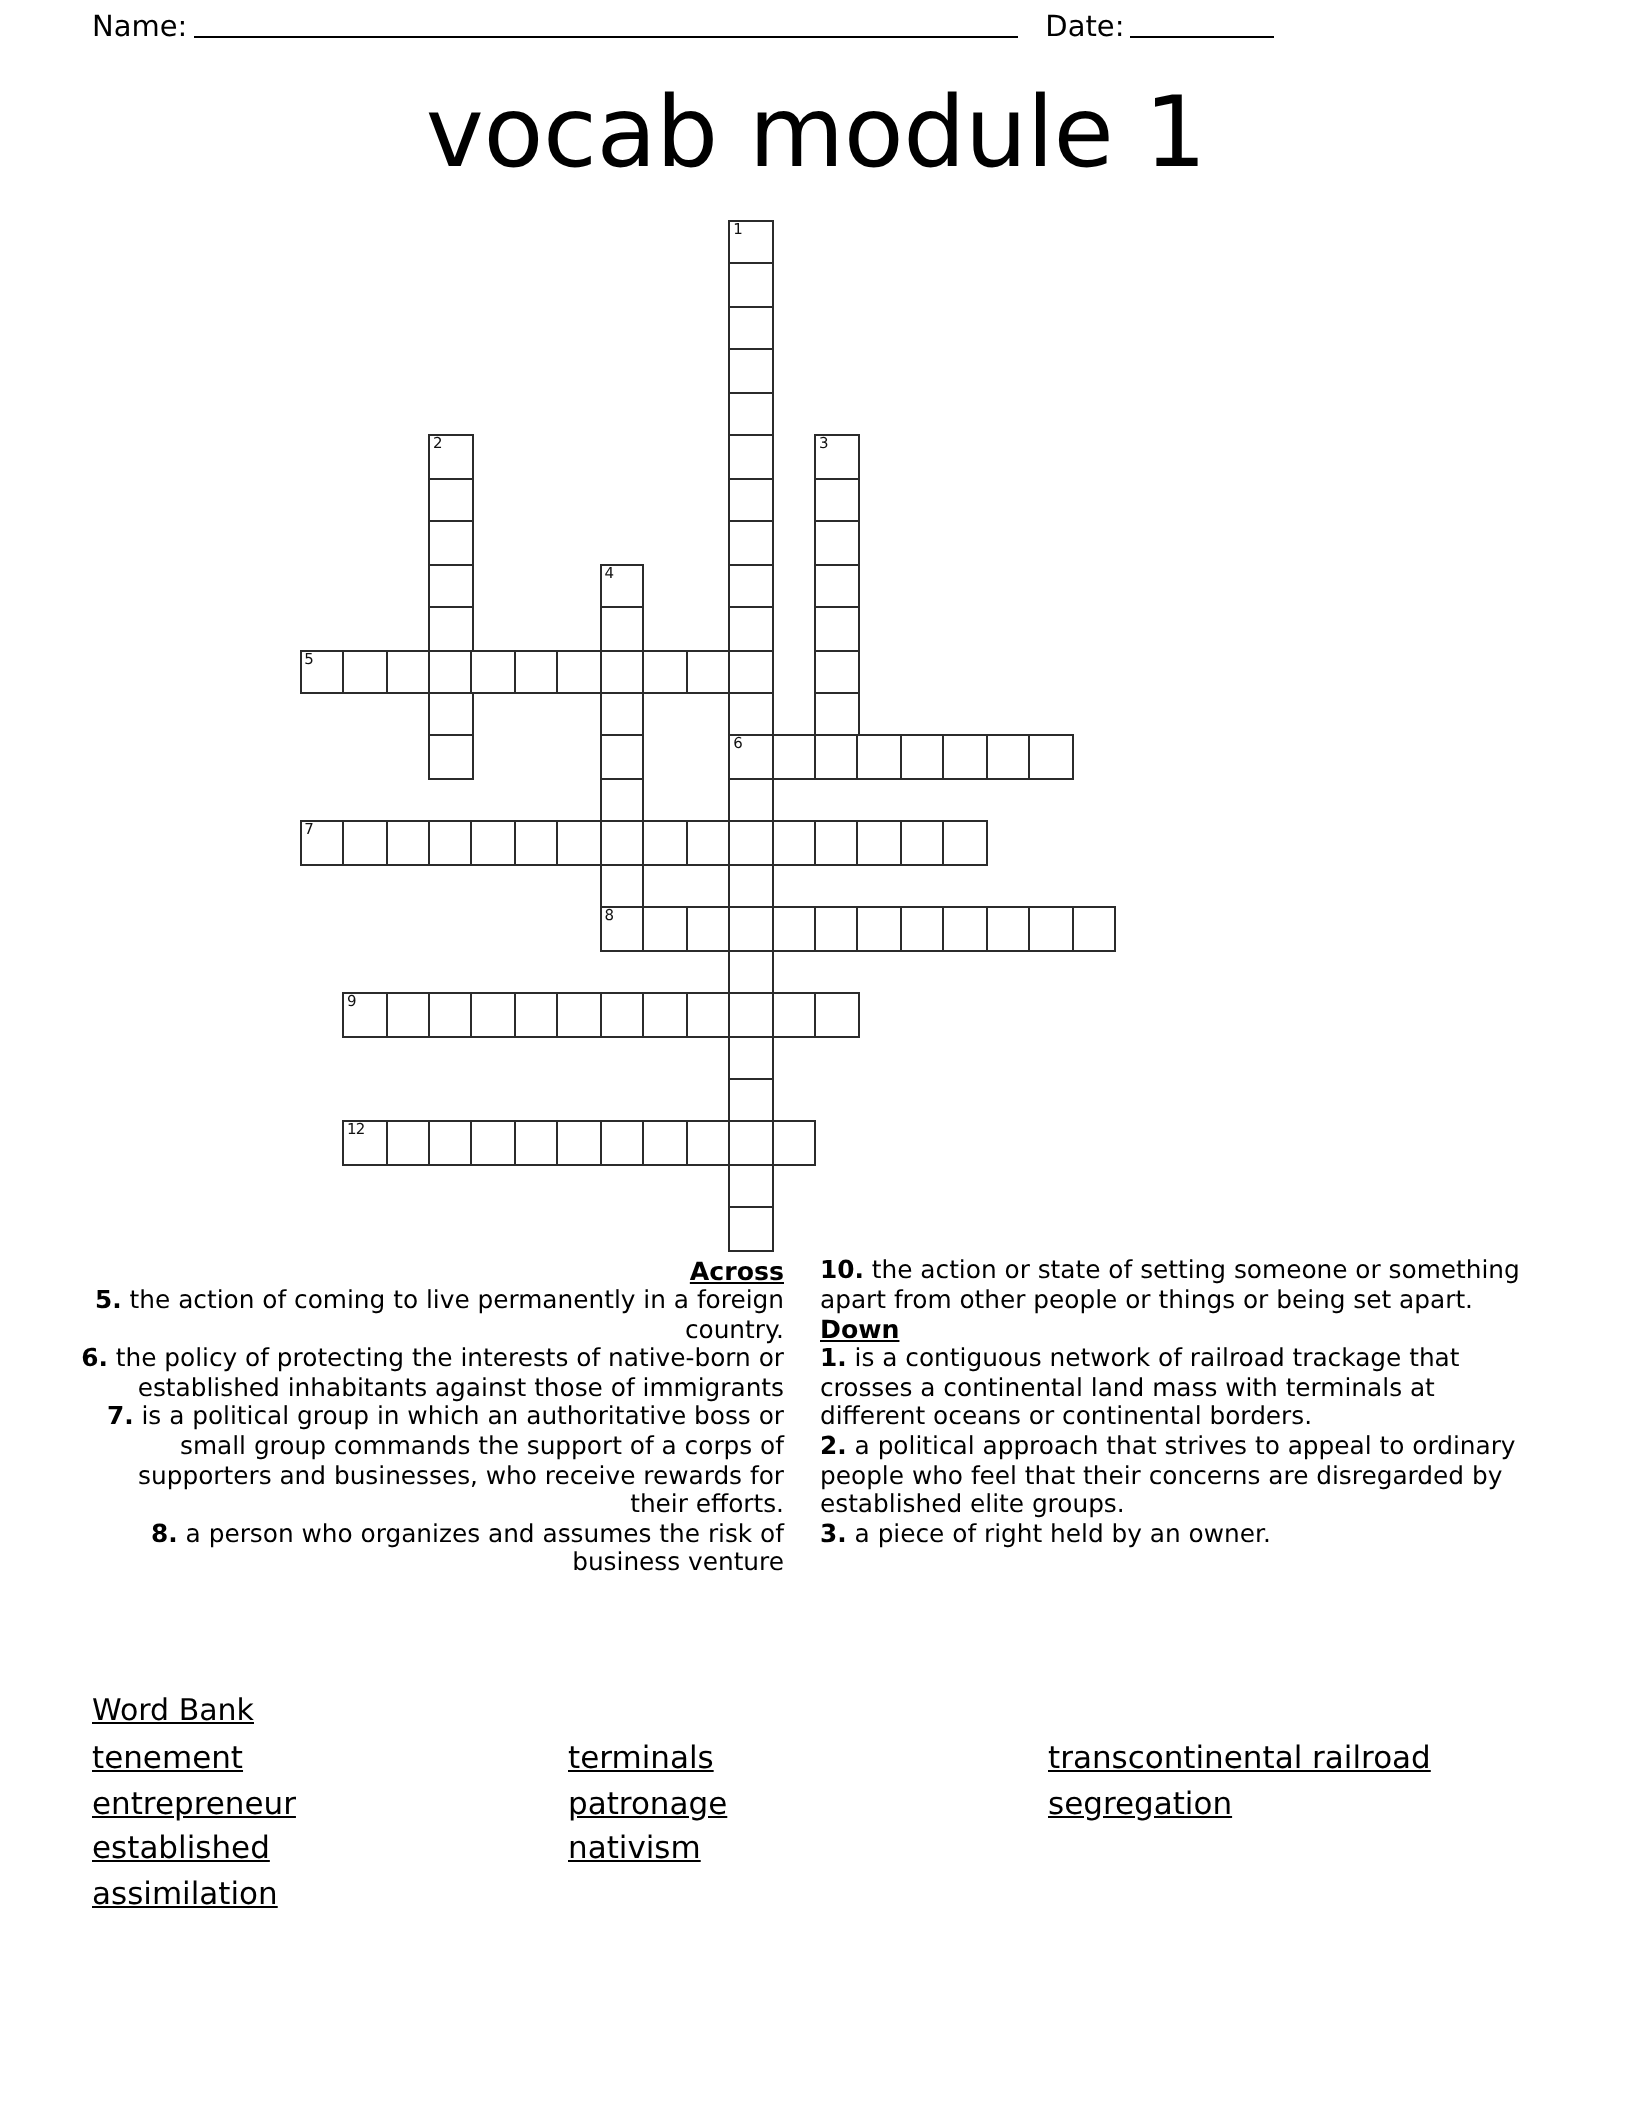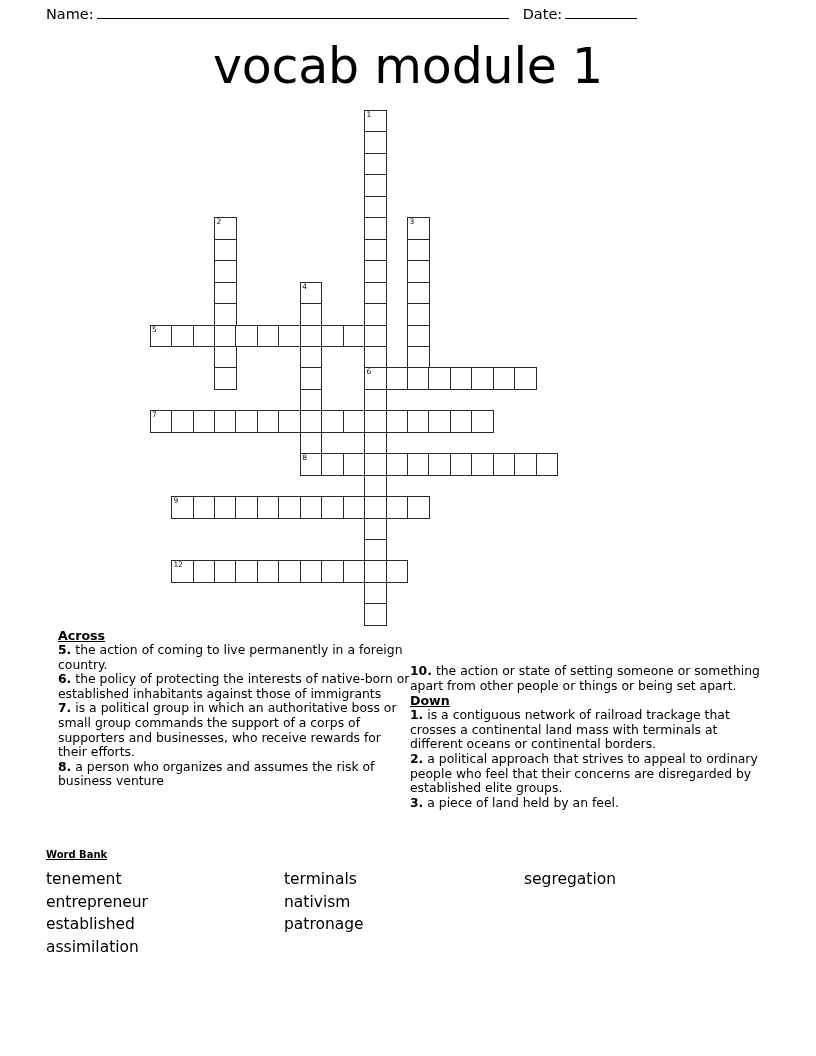--- a/index.html
+++ b/index.html
@@ -85,22 +85,22 @@
     left: 0; top: 628px;
     width: 816px;
     height: 210px;
   }
   .clue-col {
     position: absolute;
     top: 0;
     font-size: 12.4px;
     line-height: 14.6px;
   }
-  #clue-col-left  { left: 58px;  width: 352px; }
-  #clue-col-right { left: 410px; width: 352px; margin-top: 36px; }
+  #clue-col-left  { left: 40px;  width: 352px; text-align: right; }
+  #clue-col-right { left: 410px; width: 352px; }
 
   .section-head {
     font-weight: bold;
     text-decoration: underline;
     display: block;
     margin: 0 0 0px 0;
     font-size: 12.6px;
     line-height: 15px;
   }
   .clue {
@@ -110,37 +110,37 @@
   }
   .clue-num { font-weight: bold; }
 
   
   #word-bank {
     position: absolute;
     left: 46px; top: 845px;
     width: 740px;
   }
   #word-bank-title {
-    font-size: 10px;
-    font-weight: bold;
+    font-size: 15px;
+    font-weight: normal;
     text-decoration: underline;
     line-height: 20px;
     display: block;
     margin-bottom: 3px;
   }
   #word-bank-cols {
     display: flex;
     font-size: 15.5px;
     line-height: 22.5px;
   }
   .wb-col { }
   #wb-col-0 { width: 238px; }
   #wb-col-1 { width: 240px; }
   #wb-col-2 { width: 260px; }
-  .wb-word { display: block; white-space: nowrap; }
+  .wb-word { display: block; white-space: nowrap; text-decoration: underline; }
 </style>
 </head>
 <body>
 
 <div id="name-date-row">
   <span class="nd-label" id="name-label">Name:</span>
   <span id="name-rule"></span>
   <span class="nd-label" id="date-label">Date:</span>
   <span id="date-rule"></span>
 </div>
@@ -284,35 +284,36 @@
       <span class="clue"><span class="clue-num">5.</span><span> the action of coming to live permanently in a foreign country.</span></span>
       <span class="clue"><span class="clue-num">6.</span><span> the policy of protecting the interests of native-born or established inhabitants against those of immigrants</span></span>
       <span class="clue"><span class="clue-num">7.</span><span> is a political group in which an authoritative boss or small group commands the support of a corps of supporters and businesses, who receive rewards for their efforts.</span></span>
       <span class="clue"><span class="clue-num">8.</span><span> a person who organizes and assumes the risk of business venture</span></span>
     </div>
   <div class="clue-col" id="clue-col-right">
       <span class="clue"><span class="clue-num">10.</span><span> the action or state of setting someone or something apart from other people or things or being set apart.</span></span>
       <span class="section-head">Down</span>
       <span class="clue"><span class="clue-num">1.</span><span> is a contiguous network of railroad trackage that crosses a continental land mass with terminals at different oceans or continental borders.</span></span>
       <span class="clue"><span class="clue-num">2.</span><span> a political approach that strives to appeal to ordinary people who feel that their concerns are disregarded by established elite groups.</span></span>
-      <span class="clue"><span class="clue-num">3.</span><span> a piece of land held by an feel.</span></span>
+      <span class="clue"><span class="clue-num">3.</span><span> a piece of right held by an owner.</span></span>
     </div>
 </div>
 
 <div id="word-bank">
   <span id="word-bank-title">Word Bank</span>
   <div id="word-bank-cols">
     <div class="wb-col" id="wb-col-0">
         <span class="wb-word">tenement</span>
         <span class="wb-word">entrepreneur</span>
         <span class="wb-word">established</span>
         <span class="wb-word">assimilation</span>
       </div>
     <div class="wb-col" id="wb-col-1">
         <span class="wb-word">terminals</span>
+        <span class="wb-word">patronage</span>
         <span class="wb-word">nativism</span>
-        <span class="wb-word">patronage</span>
       </div>
     <div class="wb-col" id="wb-col-2">
+        <span class="wb-word">transcontinental railroad</span>
         <span class="wb-word">segregation</span>
       </div>
   </div>
 </div>
 
 </body></html>

